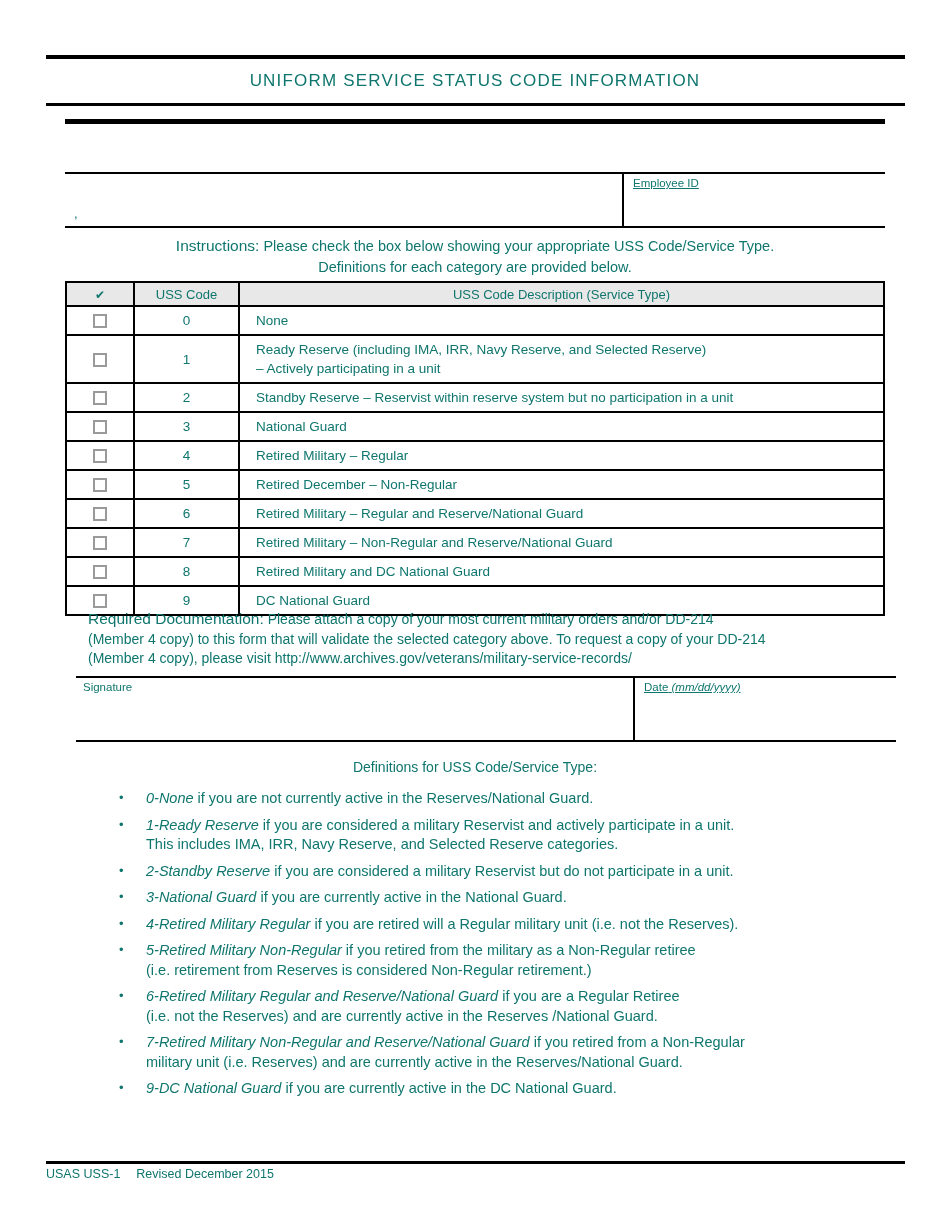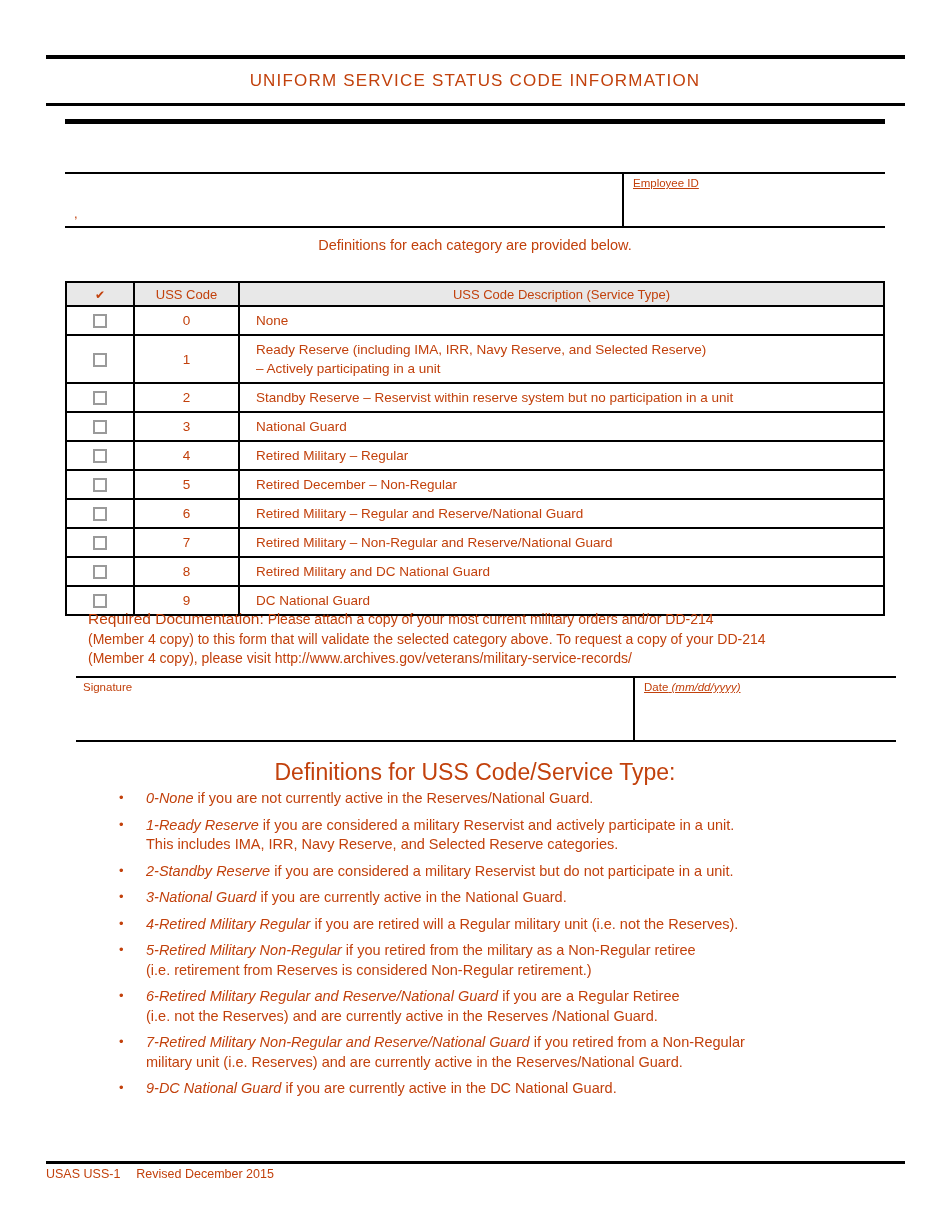--- a/index.html
+++ b/index.html
@@ -2,21 +2,21 @@
 <html><head>
 <meta charset="utf-8">
 <style>
   * { box-sizing: border-box; }
   html, body { margin: 0; padding: 0; background: #ffffff; }
   .page {
     position: relative;
     width: 950px;
     height: 1230px;
     background: #ffffff;
-    color: #c2410c;
+    color: #0f766e;
     font-family: "Liberation Sans", sans-serif;
     overflow: hidden;
   }
   .rule { position: absolute; background: #000; }
   #rule-top        { left: 46px; top: 55px;  width: 859px; height: 4px; }
   #rule-title-bot  { left: 46px; top: 103px; width: 859px; height: 3px; }
   #rule-heavy      { left: 65px; top: 119px; width: 820px; height: 5px; }
   #rule-footer     { left: 46px; top: 1161px; width: 859px; height: 3px; }
 
   #page-title {
@@ -71,21 +71,21 @@
   .check-glyph { font-size: 12px; }
 
   #required-doc {
     position: absolute; left: 88px; top: 609px; width: 780px;
     font-size: 14px; line-height: 19.5px;
   }
   #required-doc .req-text { white-space: pre-line; }
 
   #definitions-heading {
     position: absolute; left: 0; top: 759px; width: 100%;
-    text-align: center; font-size: 23px;
+    text-align: center; font-size: 14px;
   }
   #definitions-list {
     position: absolute; left: 117px; top: 789px; width: 762px;
     margin: 0; padding: 0; list-style: none;
   }
   #definitions-list li {
     position: relative; padding-left: 29px; margin-bottom: 7px;
     font-size: 14.5px; line-height: 19.5px;
   }
   #definitions-list li::before {
@@ -114,20 +114,24 @@
     <div class="split-left">
       <div class="field-value">,</div>
     </div>
     <div class="split-right">
       <div class="field-label">Employee ID</div>
       <div class="field-value"></div>
     </div>
   </div>
 
   <div id="instructions">
+    <div>
+      <span class="lead">Instructions:</span>
+      <span>Please check the box below showing your appropriate USS Code/Service Type.</span>
+    </div>
     <div>Definitions for each category are provided below.</div>
   </div>
 
   <table id="uss-table">
     <colgroup>
         <col class="c-check">
         <col class="c-code">
         <col>
       </colgroup>
     <thead>

